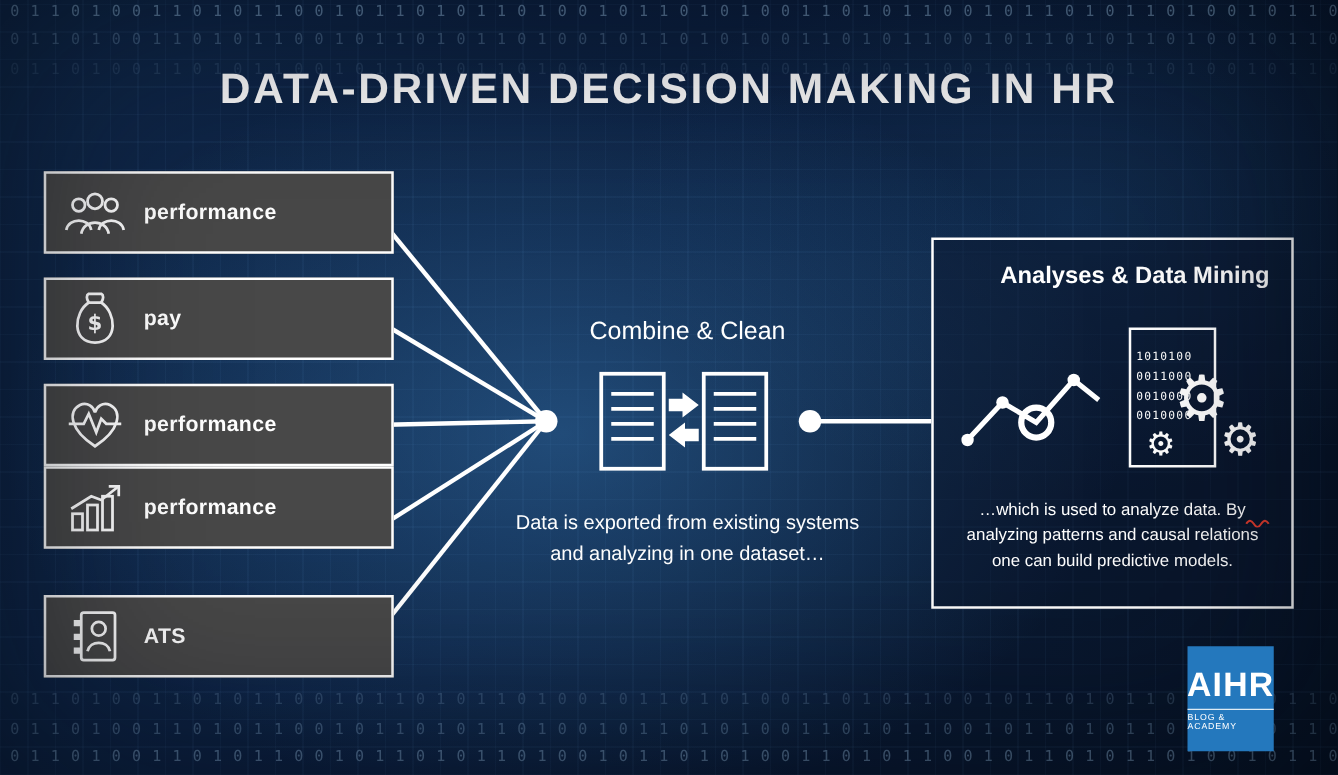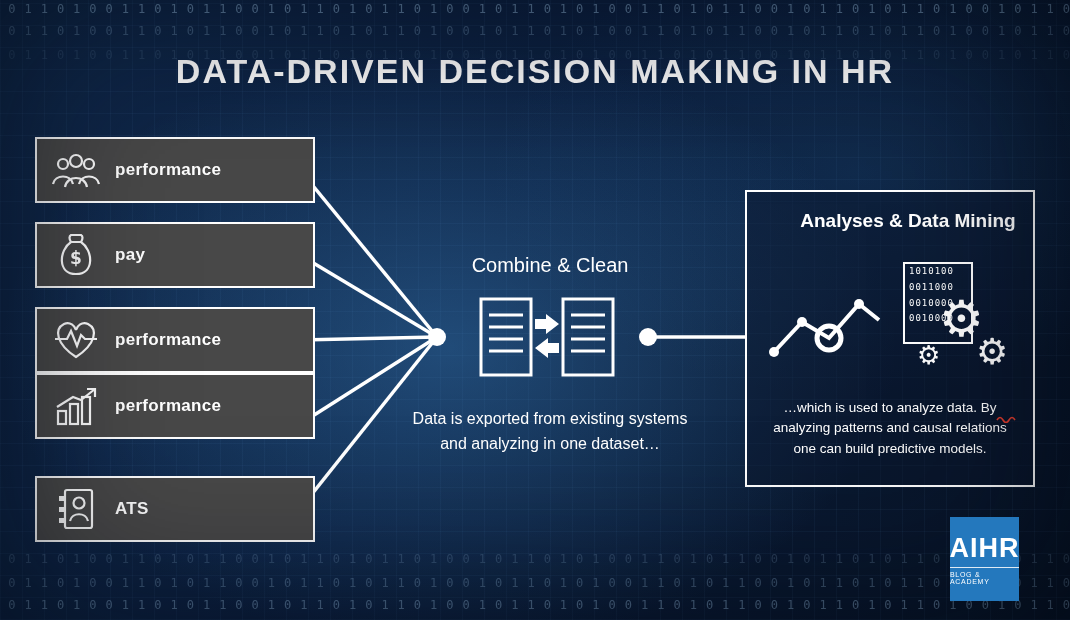--- a/index.html
+++ b/index.html
@@ -22,21 +22,21 @@
   .src-box{position:absolute;left:35px;width:264px;height:62px;background:#484848;border:2px solid #fff;
     display:flex;align-items:center;gap:12px;padding-left:12px;}
   .icon-wrap{width:54px;display:flex;justify-content:center;align-items:center;}
   .src-label{font-size:17px;font-weight:600;letter-spacing:.3px;}
   .combine-title{position:absolute;left:400px;top:254px;width:300px;text-align:center;font-size:20px;font-weight:400;}
   .docs{position:absolute;left:478px;top:294px;}
   .combine-caption{position:absolute;left:385px;top:407px;width:330px;text-align:center;font-size:16px;line-height:1.55;}
   .analyses{position:absolute;left:745px;top:190px;width:286px;height:293px;border:2px solid #fff;background:rgba(10,22,44,.45);}
   .analyses-title{position:absolute;top:18px;left:0;right:0;text-align:center;font-size:19px;font-weight:700;margin-left:36px;}
   .chart-icon{position:absolute;left:22px;top:100px;}
-  .bin-card{position:absolute;left:156px;top:70px;width:58px;height:78px;border:2px solid #fff;padding:0 4px;
+  .bin-card{position:absolute;left:156px;top:70px;width:58px;height:78px;border:2px solid #fff;padding:15px 4px;
     font-family:"DejaVu Sans Mono",monospace;font-size:9px;line-height:1.75;letter-spacing:1px;color:#fff;}
   .gear{position:absolute;color:#fff;line-height:1;}
   .gear-lg{left:192px;top:102px;font-size:50px;}
   .gear-md{left:229px;top:142px;font-size:36px;}
   .gear-sm{left:170px;top:150px;font-size:26px;}
   .analyses-caption{position:absolute;left:10px;right:10px;top:206px;text-align:center;font-size:13.5px;line-height:1.5;}
   .squiggle{position:absolute;left:249px;top:217px;}
   .logo{position:absolute;left:950px;top:517px;width:69px;height:84px;background:#2478bd;
     display:flex;flex-direction:column;align-items:center;justify-content:center;gap:3px;z-index:10;}
   .logo-name{font-size:27px;font-weight:700;letter-spacing:1px;}

